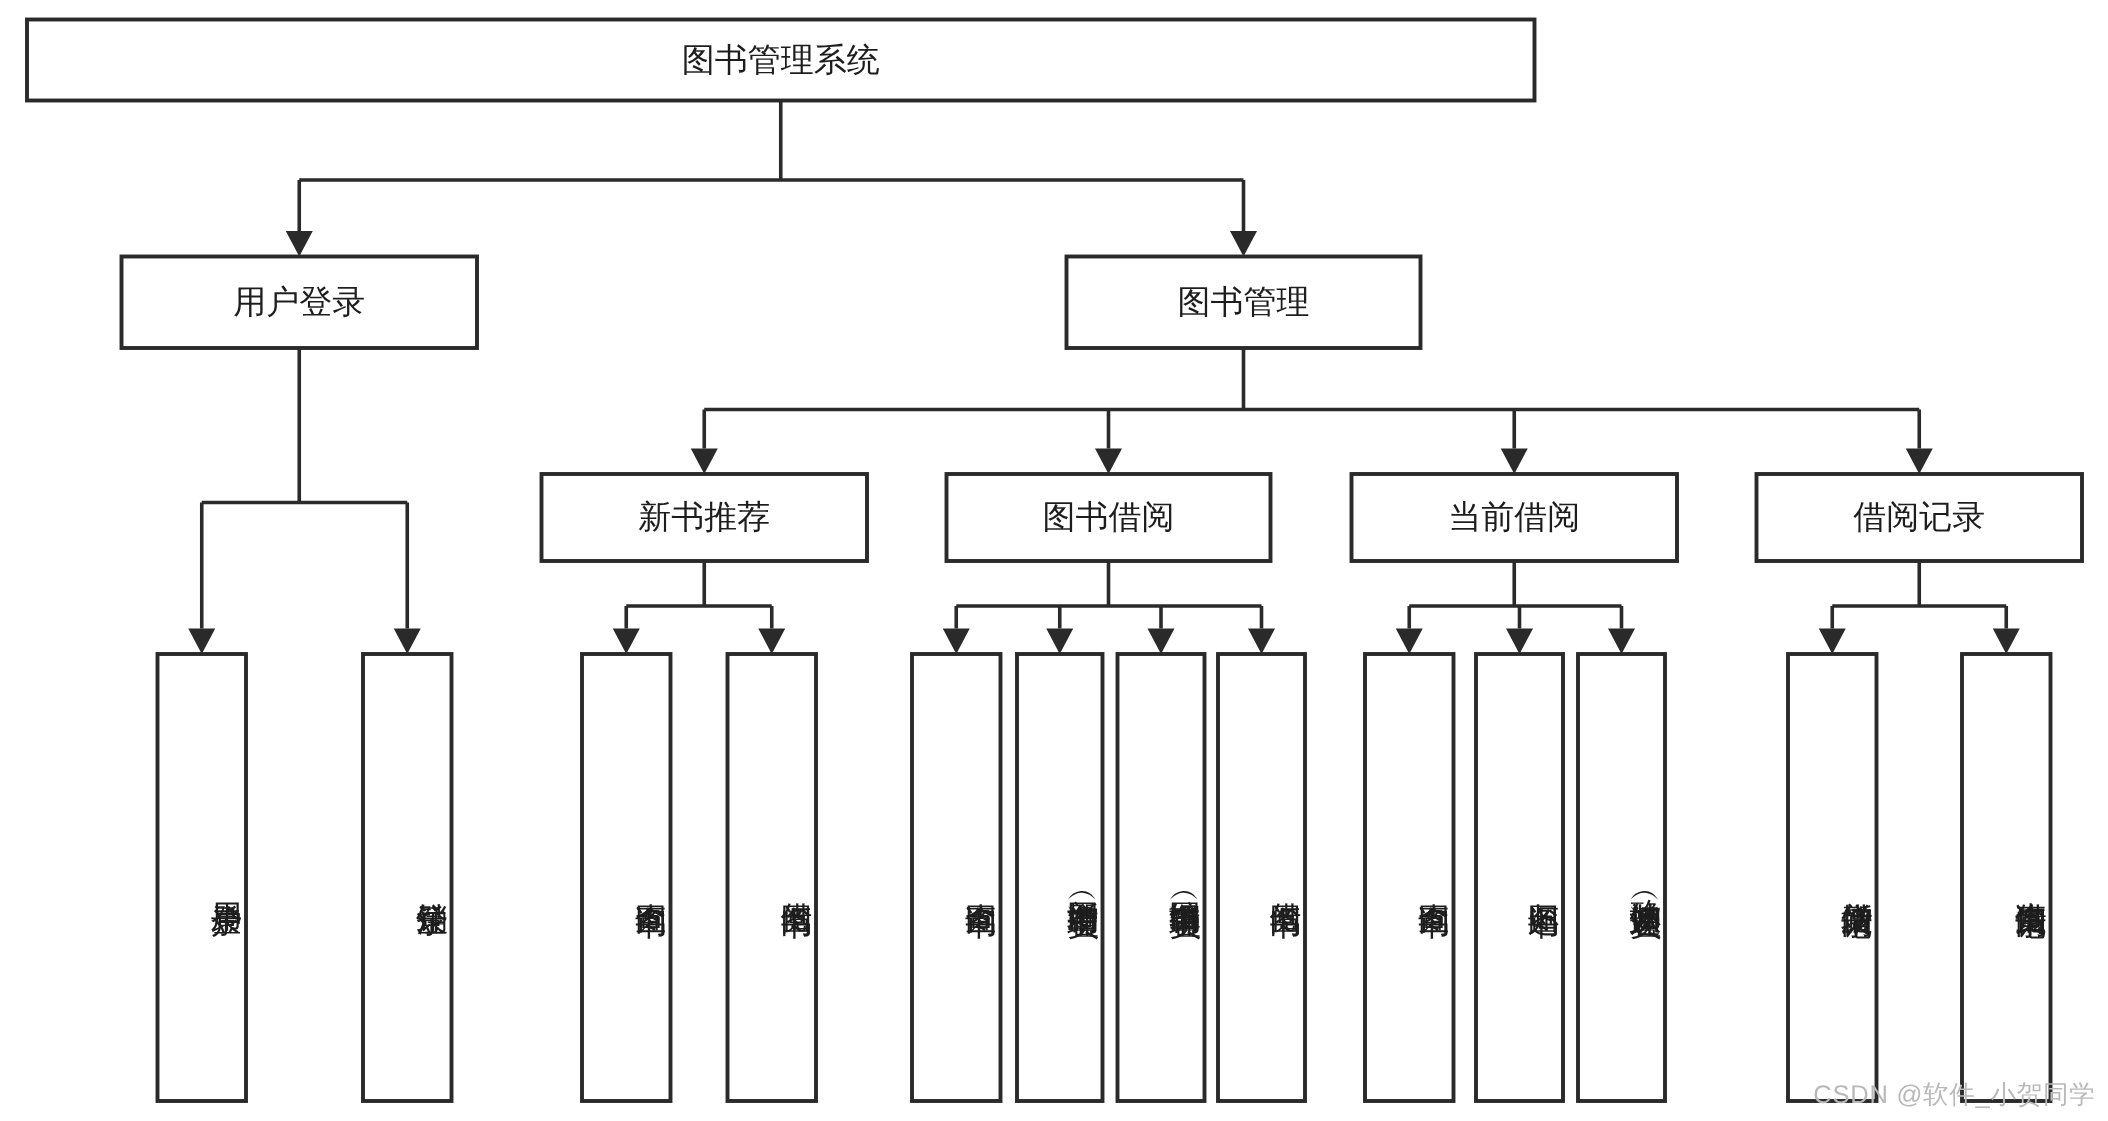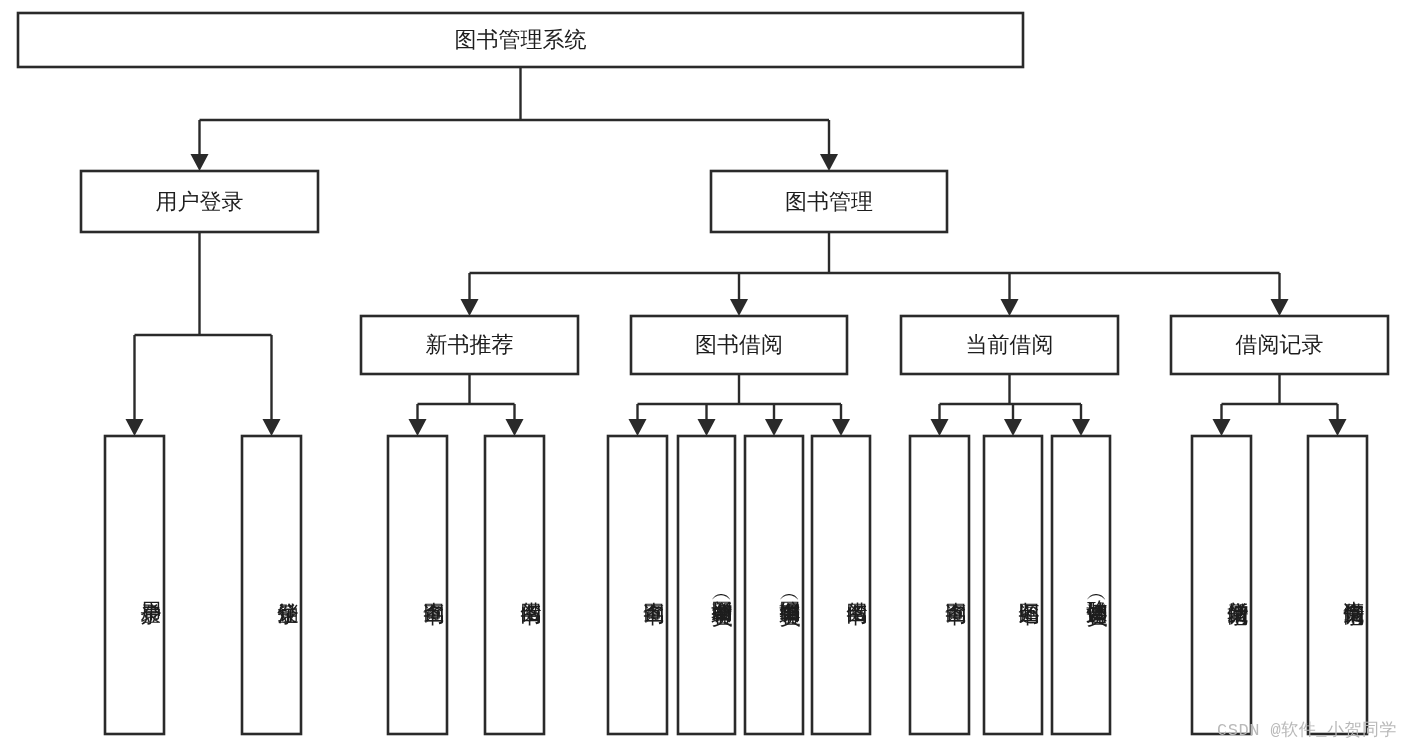--- a/index.html
+++ b/index.html
@@ -61,21 +61,21 @@
     white-space: nowrap;
     display: flex;
     align-items: flex-start;
     justify-content: center;
     pointer-events: none;
   }
   .watermark {
     position: absolute;
     right: 8px;
     bottom: 6px;
-    font-family: Liberation Mono, monospace;
+    font-family: Liberation Sans, sans-serif;
     font-size: 17px;
     color: #b9b9b9;
     white-space: nowrap;
     letter-spacing: 0.5px;
   }
 </style>
 </head>
 <body>
 
 <div id="diagram-root">

